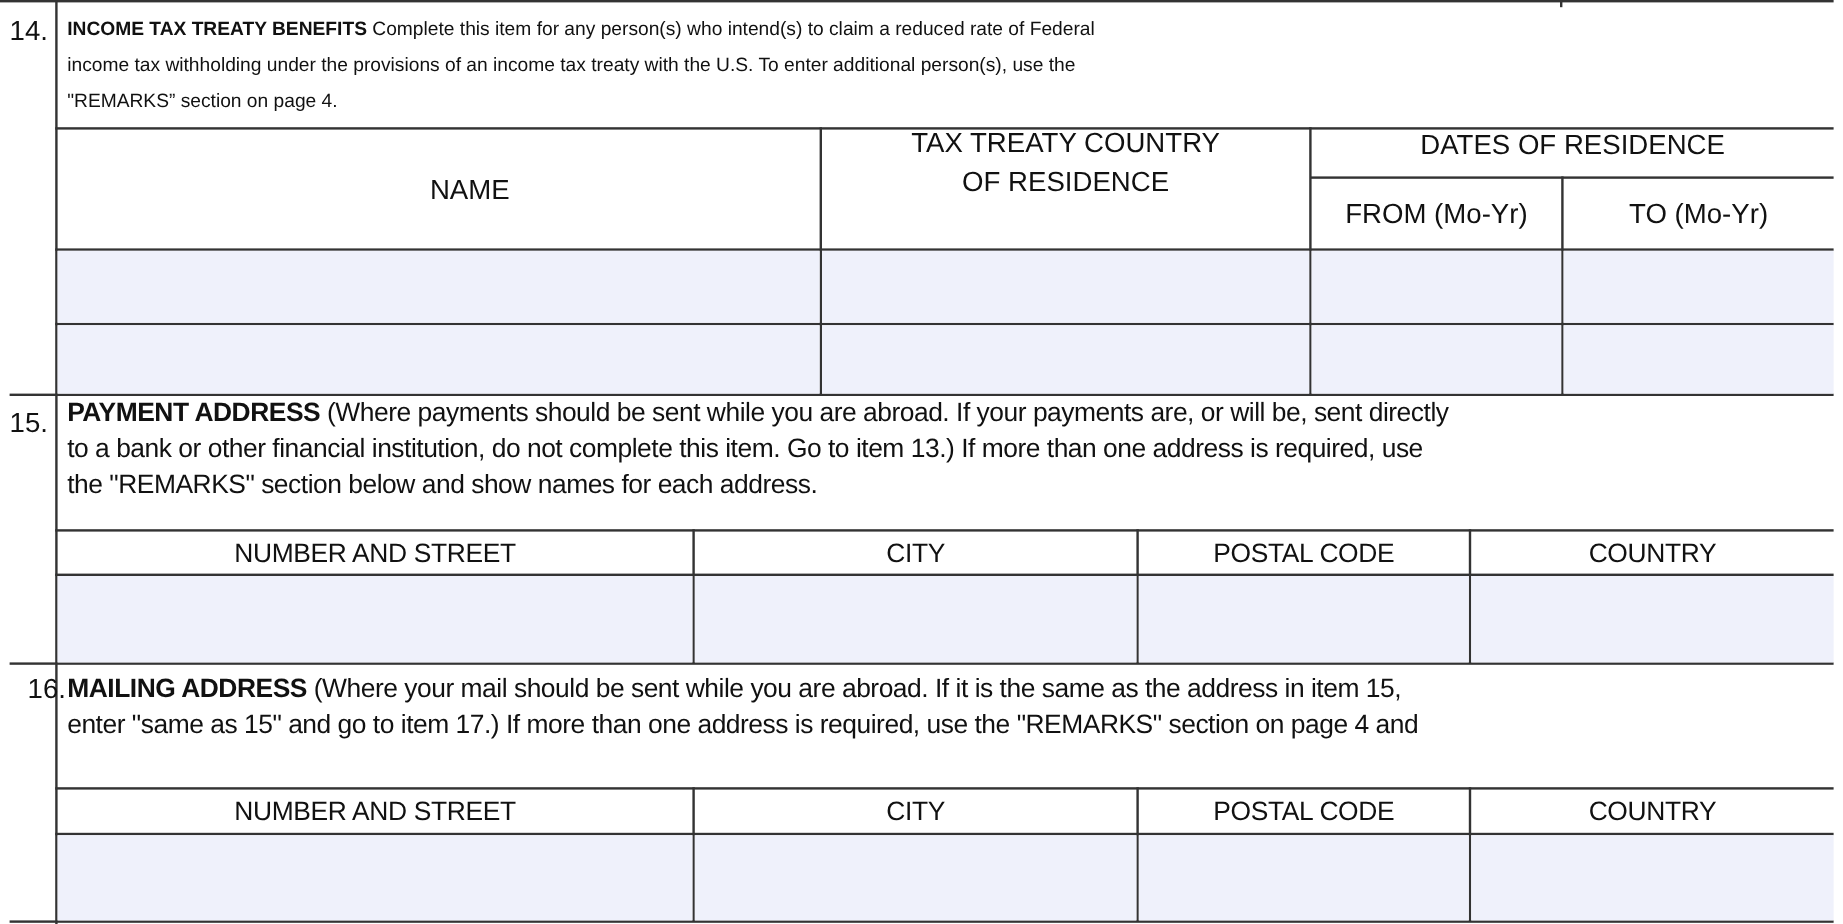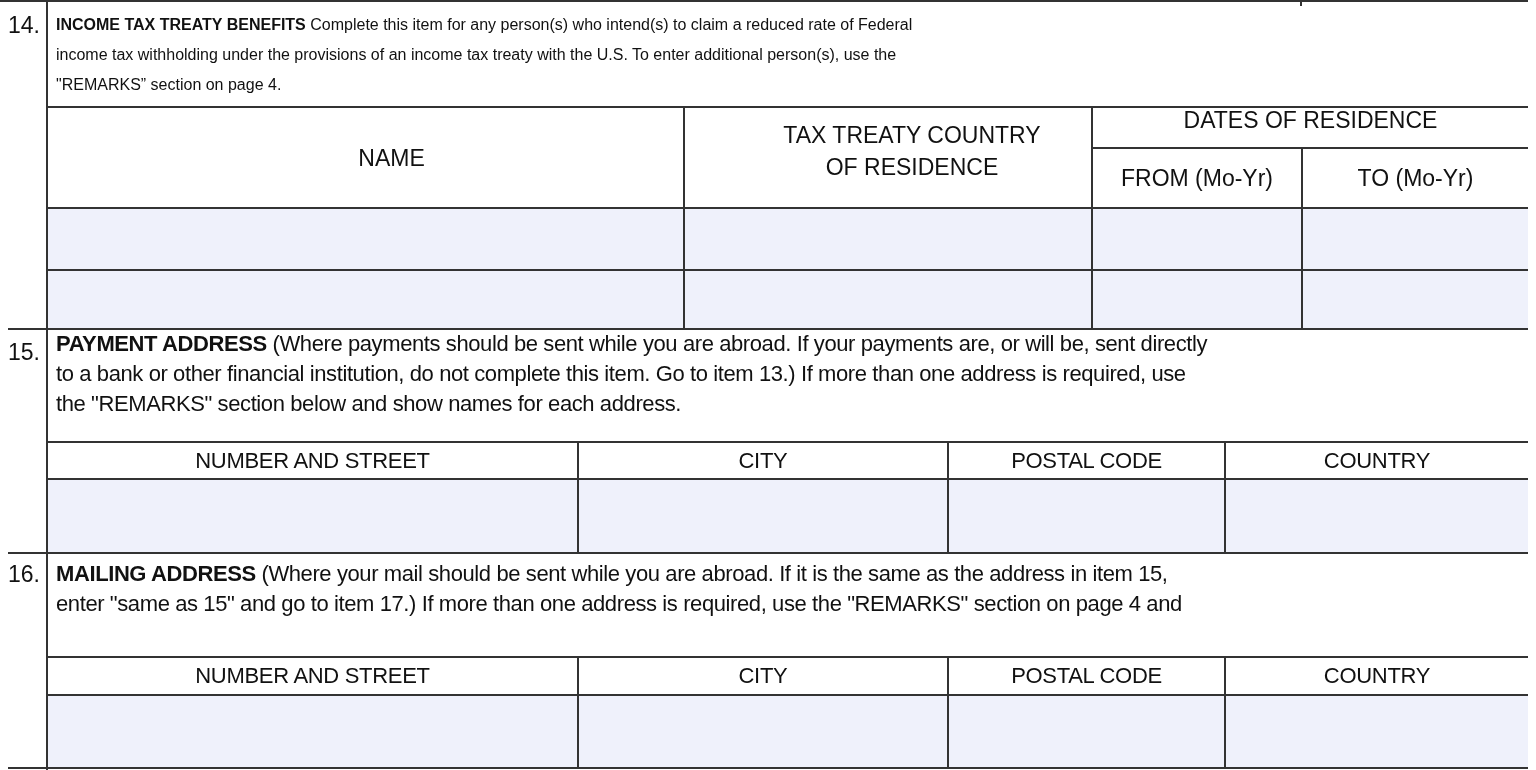--- a/index.html
+++ b/index.html
@@ -37,21 +37,21 @@
   <div class="hline" style="left:1092px;top:147px;width:436px;"></div>
   <div class="hline" style="left:46px;top:207px;width:1482px;"></div>
   <div class="hline" style="left:46px;top:269px;width:1482px;"></div>
   <div class="hline" style="left:8px;top:328px;width:1520px;"></div>
 
   <div class="vline" style="left:683px;top:106px;height:223px;"></div>
   <div class="vline" style="left:1091px;top:106px;height:223px;"></div>
   <div class="vline" style="left:1301px;top:147px;height:182px;"></div>
 
   <div class="cell-label" style="left:48px;top:108px;width:687px;height:99px;">NAME</div>
-  <div class="cell-label" style="left:685px;top:112px;width:406px;height:78px;flex-direction:column;margin-left:24px;">
+  <div class="cell-label" style="left:685px;top:96px;width:406px;height:78px;flex-direction:column;">
     <span>TAX TREATY COUNTRY</span>
     <span>OF RESIDENCE</span>
   </div>
   <div class="cell-label" style="left:1093px;top:108px;width:435px;height:23px;">DATES OF RESIDENCE</div>
   <div class="cell-label" style="left:1093px;top:149px;width:208px;height:58px;text-align:center;">FROM (Mo-Yr)</div>
   <div class="cell-label" style="left:1303px;top:149px;width:225px;height:58px;">TO (Mo-Yr)</div>
 
   <input class="field" style="left: 48px; top: 209px; width: 635px; height: 60px;" value="">
   <input class="field" style="left: 685px; top: 209px; width: 406px; height: 60px;" value="">
   <input class="field" style="left: 1093px; top: 209px; width: 208px; height: 60px;" value="">
@@ -83,21 +83,21 @@
   <div class="cell-label cond-label" style="left:949px;top:443px;width:275px;height:35px;">POSTAL CODE</div>
   <div class="cell-label cond-label" style="left:1226px;top:443px;width:302px;height:35px;">COUNTRY</div>
 
   <input class="field" style="left: 48px; top: 480px; width: 529px; height: 72px;" value="">
   <input class="field" style="left: 579px; top: 480px; width: 368px; height: 72px;" value="">
   <input class="field" style="left: 949px; top: 480px; width: 275px; height: 72px;" value="">
   <input class="field" style="left: 1226px; top: 480px; width: 302px; height: 72px;" value="">
 </div>
 
 <div>
-  <div class="num" style="top:559px;">16.</div>
+  <div class="num" style="top:559px;margin-left:15px;">16.</div>
   <div class="para cond" style="top:559px;">
     <div><b>MAILING ADDRESS</b> <span>(Where your mail should be sent while you are abroad. If it is the same as the address in item 15,</span></div>
     <div>enter "same as 15" and go to item 17.) If more than one address is required, use the "REMARKS" section on page 4 and</div>
   </div>
 
   <div class="hline" style="left:46px;top:656px;width:1482px;"></div>
   <div class="hline" style="left:46px;top:694px;width:1482px;"></div>
   <div class="hline" style="left:8px;top:767px;width:1520px;"></div>
   <div class="vline" style="left:577px;top:656px;height:112px;"></div>
   <div class="vline" style="left:947px;top:656px;height:112px;"></div>

